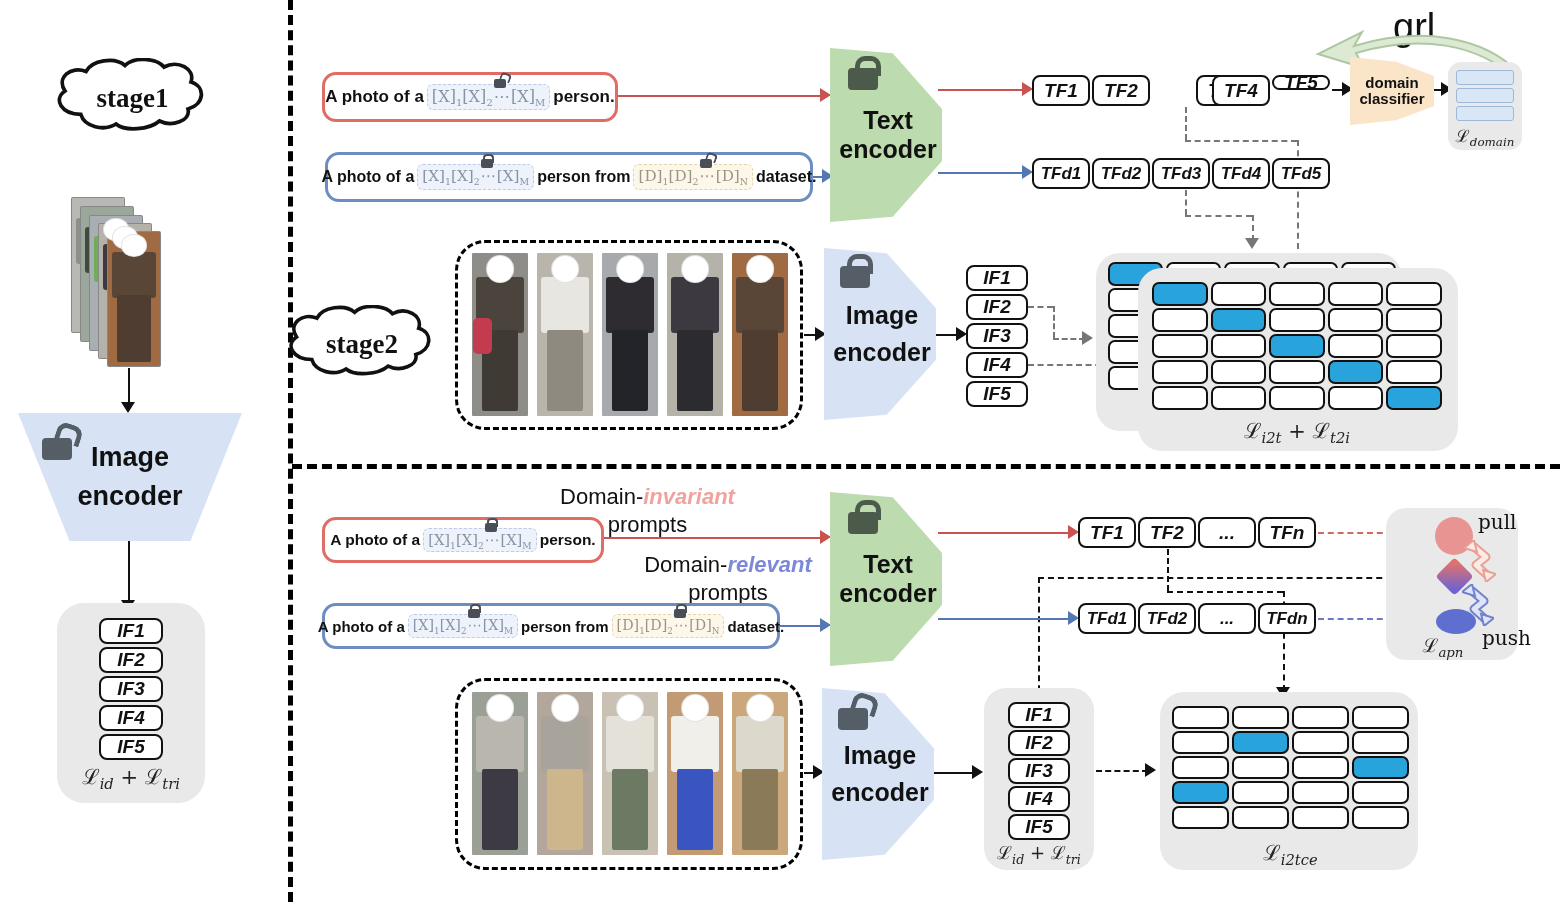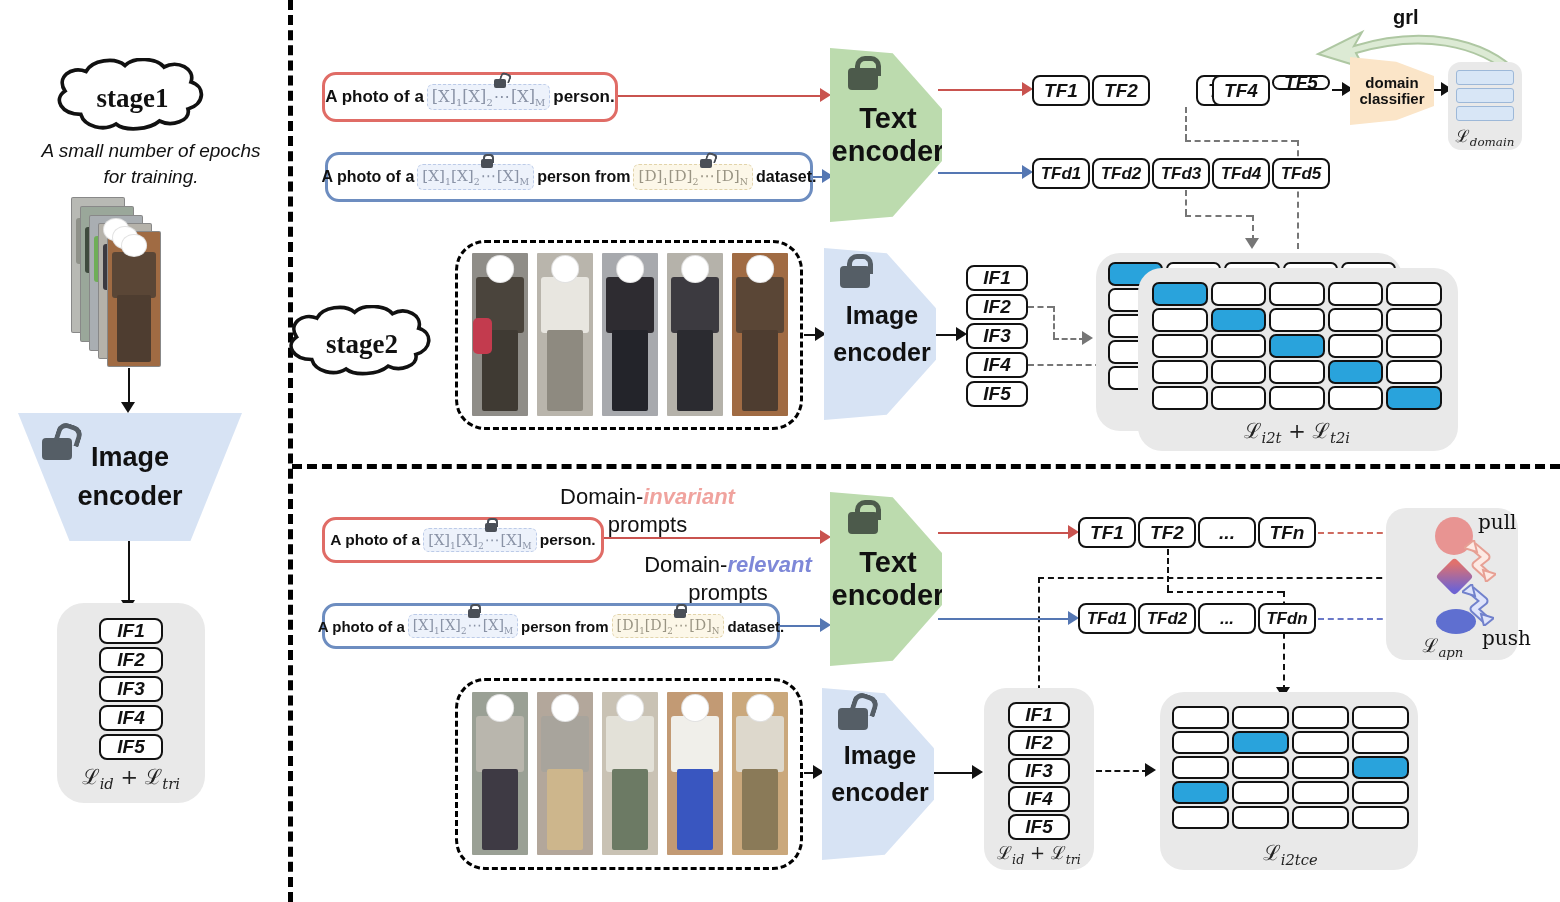--- a/index.html
+++ b/index.html
@@ -14,21 +14,21 @@
   .hsep { position:absolute; border-top:5px dashed #000; }
 
   
   .cloud { position:absolute; }
   .cloud svg { position:absolute; inset:0; }
   .cloud .lbl { position:absolute; inset:0; display:flex; align-items:center; justify-content:center;
                 font-family:"Liberation Serif", serif; font-weight:700; font-size:27px; }
 
   
   .enc { position:absolute; display:flex; flex-direction:column; align-items:center; justify-content:center;
-         font-weight:700; font-size:29px; line-height:1.15; text-align:center; }
+         font-weight:700; font-size:25px; line-height:1.15; text-align:center; }
   .enc.right { clip-path:polygon(0 0,56% 3%,100% 35%,100% 65%,56% 97%,0 100%); padding-left:4px; }
   .enc.down  { clip-path:polygon(0 0,100% 0,77% 100%,23% 100%); font-size:27px; }
   .enc.green { background:#bcdbae; }
   .enc.blue  { background:#d7e3f4;gap:8px; }
   .enc.orange{ background:#fbe5c8; clip-path:polygon(0 0,55% 7%,100% 28%,100% 72%,55% 93%,0 100%); font-size:15px; }
 
   
   .lock { position:absolute; width:30px; height:22px; background:#4c5a4b; border-radius:4px; }
   .lock::before { content:""; position:absolute; width:16px; height:15px; top:-12px; left:7px;
                   border:5px solid #4c5a4b; border-bottom:none; border-radius:10px 10px 0 0; }
@@ -103,21 +103,21 @@
   .stack .person:nth-child(1){ left:0;  top:0; }
   .stack .person:nth-child(2){ left:9px; top:9px; }
   .stack .person:nth-child(3){ left:18px;top:18px; }
   .stack .person:nth-child(4){ left:27px;top:26px; }
   .stack .person:nth-child(5){ left:36px;top:34px; }
   .stack .person:nth-child(-n+2)::after { display:none; }
   .pimgbox { position:absolute; border:3.5px dashed #000; border-radius:30px; }
 
   
   .note { position:absolute; font-style:italic; font-size:19px; text-align:center; line-height:1.35; }
-  .grl { position:absolute; font-weight:700; font-size:20px;text-align:center; }
+  .grl { position:absolute; font-weight:400; font-size:38px;text-align:center; }
   .cap { position:absolute; font-size:22px; text-align:center; line-height:1.25; white-space:nowrap; }
   .cap .em { font-weight:700; font-style:italic; }
   .cap .em.pink { color:#f0a39e; } .cap .em.blu { color:#7e88d8; }
   .srf { font-family:"DejaVu Serif", serif; font-size:20px; }
   .ldrow { position:absolute; background:#d8e6f6; border:1.5px solid #9db8d8; border-radius:3px; }
   .circle { position:absolute; border-radius:50%; }
   .diamond { position:absolute; width:27px; height:27px; transform:rotate(45deg);
              background:linear-gradient(135deg,#e0716d 15%,#6f63d2 85%); border-radius:4px; }
 </style>
 </head>
@@ -128,24 +128,20 @@
   <div class="vsep" style="left:288px; top:0; height:902px;"></div>
   <div class="hsep" style="left:292px; top:464px; width:1268px;"></div>
 
   <div class="cloud" style="left:50px; top:58px; width:165px; height:80px;">
     <svg viewBox="0 0 220 100">
       <path d="M41,75 C15,75 4,55 20,44 C8,26 28,10 48,18 C56,3 86,-2 100,10 C112,-2 142,0 152,12 C170,2 194,14 188,32 C208,38 206,62 184,68 C188,84 162,92 146,84 C132,96 100,98 88,88 C72,98 46,92 41,75 Z" fill="#fff" stroke="#111" stroke-width="5"></path>
     </svg>
     <div class="lbl">stage1</div>
   </div>
 
-  <div class="note" style="left:8px; top:138px; width:286px;">
-    <span>A small number of epochs</span><br>
-    <span>for training.</span>
-  </div>
 
   <div class="stack" style="left:72px; top:198px; width:100px; height:172px;">
       <div class="person" style="background: rgb(184, 185, 180);">
         <i class="pt" style="background:#8e9088"></i>
         <i class="pb" style="background:#5f6158"></i>
       </div>
       <div class="person" style="background: rgb(154, 167, 154);">
         <i class="pt" style="background:#3f4a3e"></i>
         <i class="pb" style="background:#32382f"></i>
       </div>

